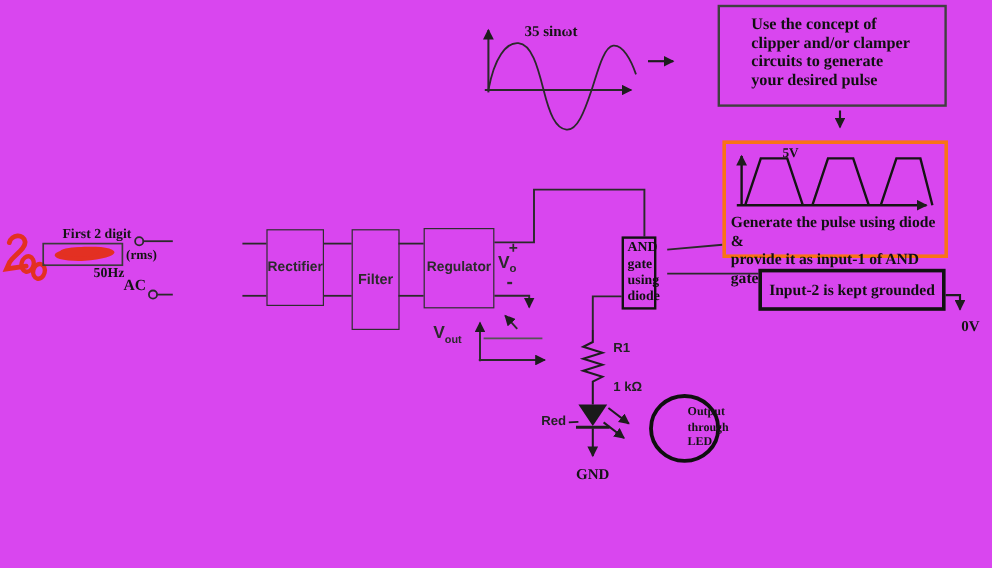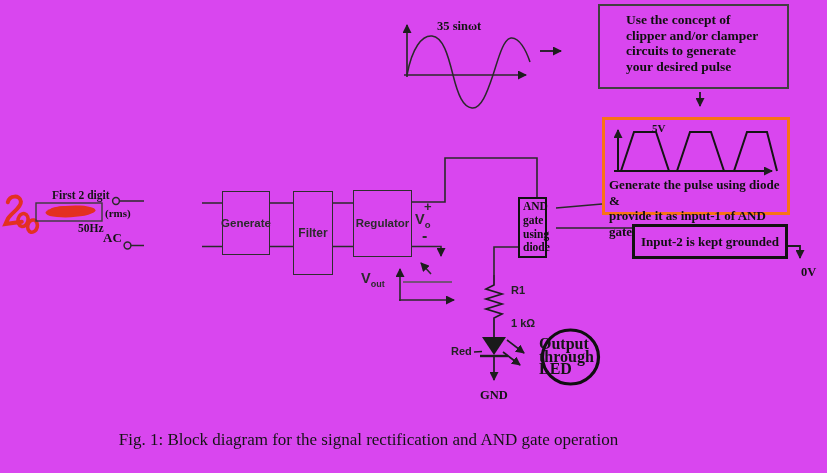--- a/index.html
+++ b/index.html
@@ -125,21 +125,21 @@
     <rect x="36" y="203" width="66" height="18" fill="none" stroke="#3a3a3a" stroke-width="1.4"></rect>
   </svg>
 
   <div class="abs serifb" style="left:437px;top:19px;font-size:12.5px;">35 sinωt</div>
 
   <div class="abs serifb" style="left:52px;top:189px;font-size:11.5px;">First 2 digit</div>
   <div class="abs serifb" style="left:105px;top:207px;font-size:11px;">(rms)</div>
   <div class="abs serifb" style="left:78px;top:222px;font-size:11.5px;">50Hz</div>
   <div class="abs serifb" style="left:103px;top:230px;font-size:13px;">AC</div>
 
-  <div class="blk" style="left:222px;top:191px;width:48px;height:64px;font-size:11.5px;">Generate</div>
+  <div class="blk" style="left:222px;top:191px;width:48px;height:64px;font-size:11.5px;">Rectifier</div>
   <div class="blk" style="left:293px;top:191px;width:40px;height:84px;">Filter</div>
   <div class="blk" style="left:353px;top:190px;width:59px;height:67px;font-size:11.5px;">Regulator</div>
 
   <div class="abs sans" style="left:424px;top:199px;font-size:13px;font-weight:bold;">+</div>
   <div class="abs sans" style="left:415px;top:211px;font-size:14.5px;font-weight:bold;"><span>V</span><sub class="small">o</sub></div>
   <div class="abs sans" style="left:422px;top:227px;font-size:16px;font-weight:bold;">-</div>
 
   <div class="abs sans" style="left:361px;top:270px;font-size:14.5px;font-weight:bold;"><span>V</span><sub class="small" style="font-size:9px;">out</sub></div>
 
   <div class="notebox pre" style="left:518px;top:197px;width:29px;height:61px;border:2px solid #111;
@@ -162,19 +162,18 @@
 
   <div class="notebox" style="left:632px;top:224px;width:156px;height:35px;border:3px solid #111;
        display:flex;align-items:center;justify-content:center;font-size:13px;">Input-2 is kept grounded</div>
   <div class="abs serifb" style="left:789px;top:265px;font-size:12.5px;margin-left:12px;">0V</div>
 
   <div class="abs sans" style="left:511px;top:284px;font-size:11px;font-weight:bold;color:#222;">R1</div>
   <div class="abs sans" style="left:511px;top:297px;font-size:11px;font-weight:bold;color:#222;margin-top:20px;">1 kΩ</div>
   <div class="abs sans" style="left:451px;top:345px;font-size:11px;font-weight:bold;color:#222;">Red</div>
   <div class="abs serifb" style="left:480px;top:388px;font-size:12.5px;">GND</div>
 
-  <div class="abs serifb pre" style="left:539px;top:338px;font-size:16px;line-height:12.6px;">Output
+  <div class="abs serifb pre" style="left:573px;top:338px;font-size:10px;line-height:12.6px;">Output
 through
 LED</div>
 
-  <div class="caption">Fig. 1: Block diagram for the signal rectification and AND gate operation</div>
 
 </div>
 
 </body></html>

